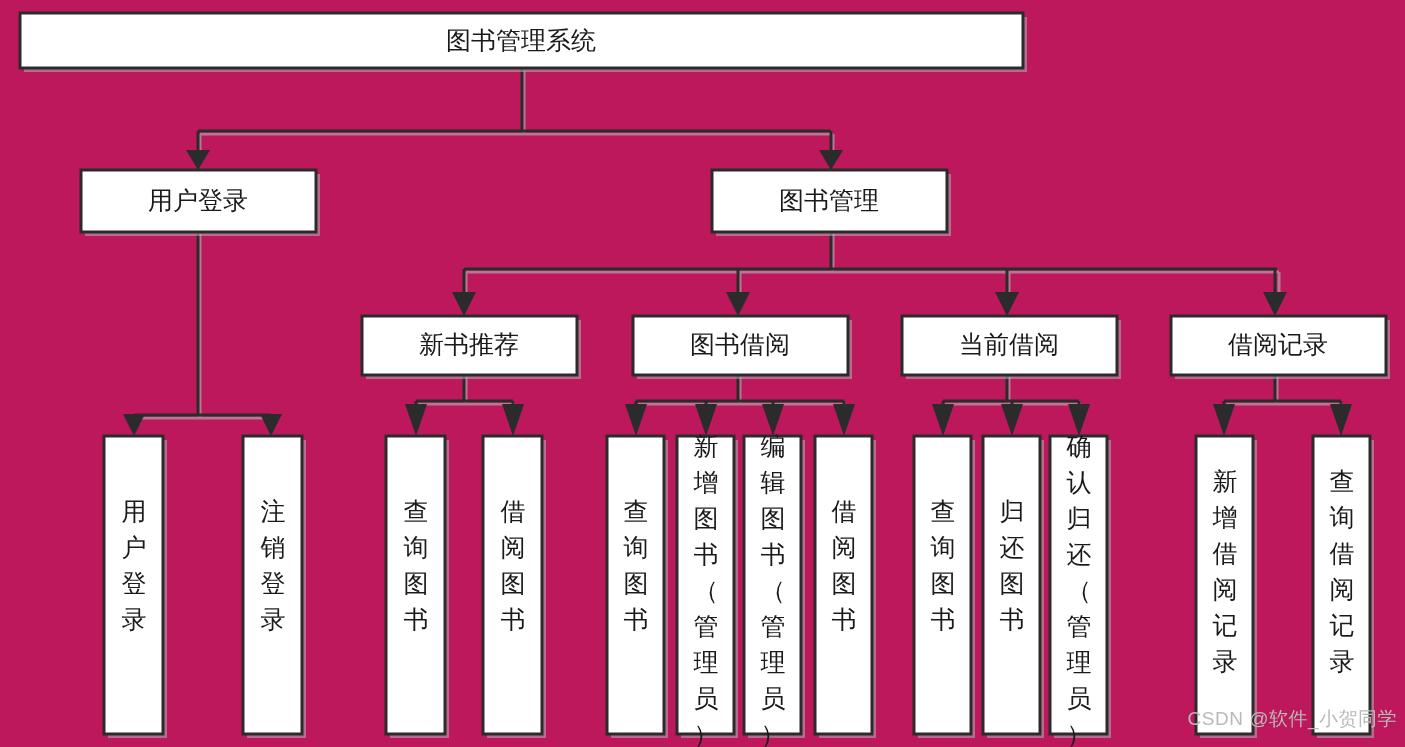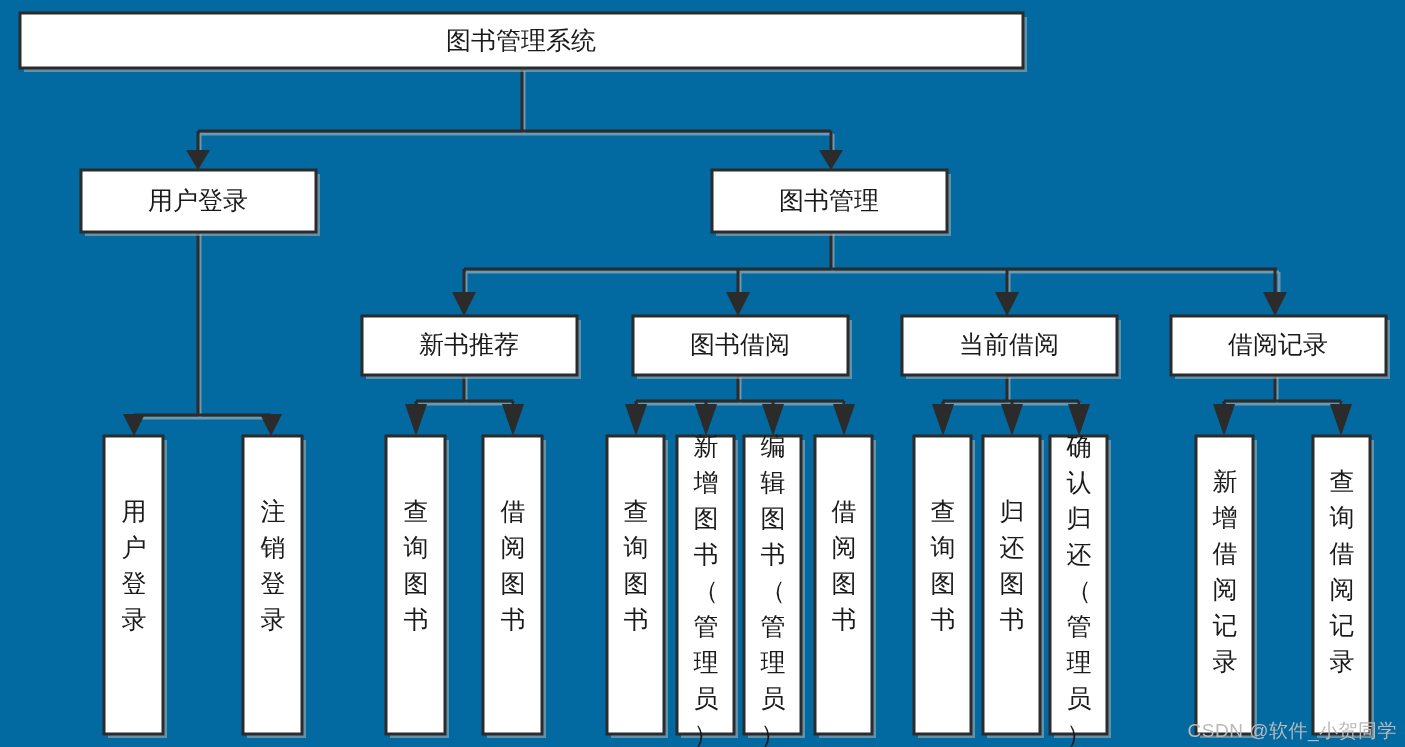--- a/index.html
+++ b/index.html
@@ -10,21 +10,21 @@
   body {
     width: 1405px;
     height: 747px;
     overflow: hidden;
     font-family: "Liberation Sans", "DejaVu Sans", sans-serif;
   }
   #diagram-root {
     position: relative;
     width: 1405px;
     height: 747px;
-    background: #0369a1;
+    background: #be185d;
   }
   svg.flow {
     position: absolute;
     top: 0;
     left: 0;
     width: 1405px;
     height: 747px;
   }
   .node-rect {
     fill: #ffffff;
@@ -59,21 +59,21 @@
   }
   .node-label-v {
     font-family: "Liberation Sans", "DejaVu Sans", sans-serif;
     font-size: 25px;
     fill: #1a1a1a;
     text-anchor: middle;
   }
   .watermark {
     position: absolute;
     right: 8px;
-    bottom: 3px;
+    bottom: 15px;
     font-family: "Liberation Sans", "DejaVu Sans", sans-serif;
     font-size: 19px;
     color: #b9b9b9;
     letter-spacing: 0.5px;
     white-space: nowrap;
     user-select: none;
   }
 </style>
 </head>
 <body>

